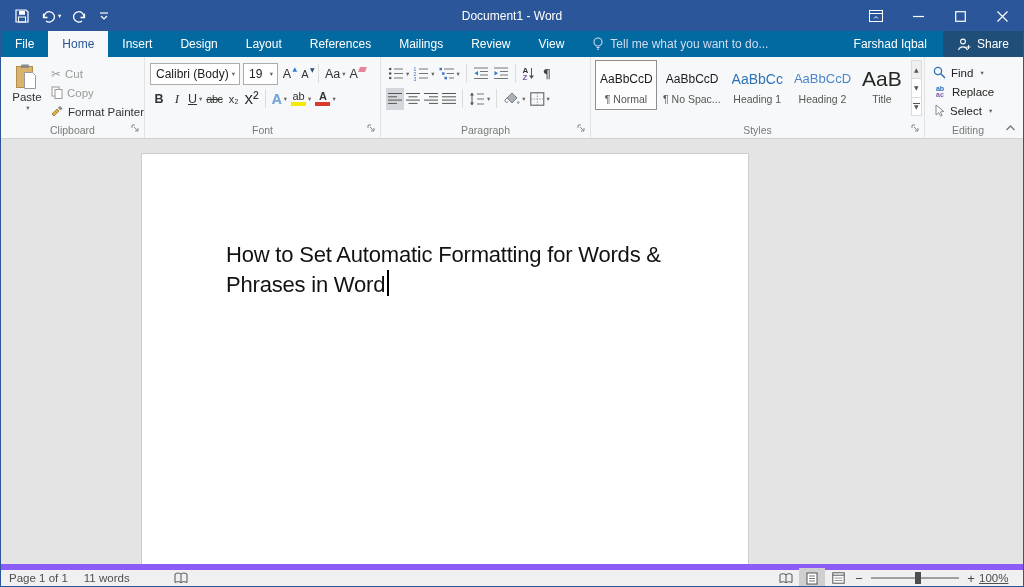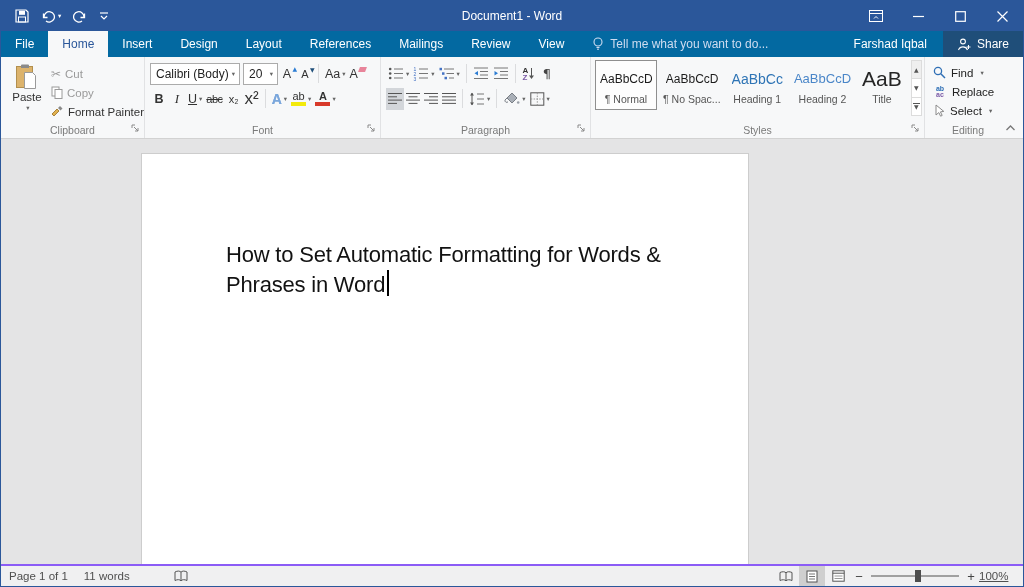--- a/index.html
+++ b/index.html
@@ -90,21 +90,21 @@
   .replace-glyph { display:flex; flex-direction:column; font-size:7px; line-height:6px; color:#2f6fb5; font-weight:bold; width:14px; align-items:center; }
   .replace-glyph .b { color:#7b5aa6; }
 
   
   .docarea { flex:1 1 auto; position:relative; background:#e4e4e5; overflow:hidden; }
   .page { position:absolute; left:140px; top:14px; width:608px; bottom:-2px; background:#fff; border:1px solid #cdcdcd; border-bottom:none; padding:86px 84px 0 84px; }
   .doc-text { font-size:22px; color:#121212; letter-spacing:-0.2px; line-height:30px; }
   .caret { display:inline-block; width:1.5px; height:26px; background:#000; margin-left:2px; vertical-align:-4px; }
 
   
-  .statusbar { height:22px; background:#f0f0f1; border-top:2px solid #8b5cf6; display:flex; align-items:center; font-size:11.5px; color:#4f4f4f; padding:0 6px 0 8px; flex:0 0 auto; }
+  .statusbar { height:22px; background:#f0f0f1; border-top:6px solid #8b5cf6; display:flex; align-items:center; font-size:11.5px; color:#4f4f4f; padding:0 6px 0 8px; flex:0 0 auto; }
   .sb-item { margin-right:16px; white-space:nowrap; }
   .sb-proof { margin-left:28px; display:flex; align-items:center; }
   .sb-right { margin-left:auto; display:flex; align-items:center; }
   .view-btn { width:26px; height:20px; display:flex; align-items:center; justify-content:center; }
   .view-btn.sel { background:#cfcfcf; }
   .zoom-out,.zoom-in { width:16px; text-align:center; font-size:13px; color:#444; }
   .zoom-track { width:88px; height:2px; background:#a0a0a0; position:relative; margin:0 4px; }
   .zoom-notch { position:absolute; left:50%; top:-3px; width:1px; height:8px; background:#a0a0a0; }
   .zoom-handle { position:absolute; left:50%; top:-5px; width:6px; height:12px; background:#4d4d4d; }
   .zoom-label { width:38px; text-align:left;text-decoration:underline; }
@@ -271,21 +271,21 @@
       </span>
     </div>
 
     <div class="group g-font">
       <div class="r">
         <span class="combo combo-font">
           <span>Calibri (Body)</span>
           <span class="dd">▾</span>
         </span>
         <span class="combo combo-size">
-          <span>20</span>
+          <span>19</span>
           <span class="dd">▾</span>
         </span>
         <span class="btn">
           <span class="glyph-stack"><span>A</span><span class="mini-caret">▲</span></span>
         </span>
         <span class="btn" style="font-size:11px">
           <span class="glyph-stack"><span>A</span><span class="mini-caret" style="color:#1e4e79">▼</span></span>
         </span>
         <span class="vsep"></span>
         <span class="btn">

